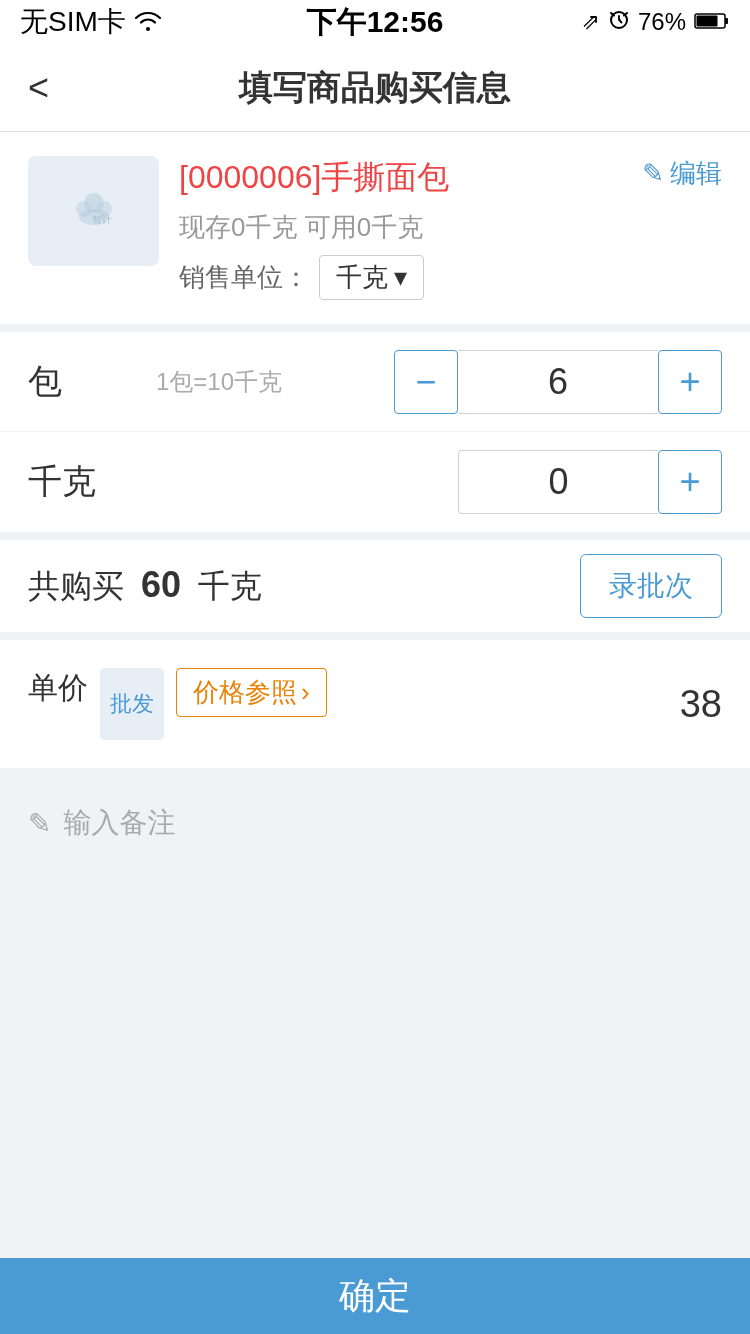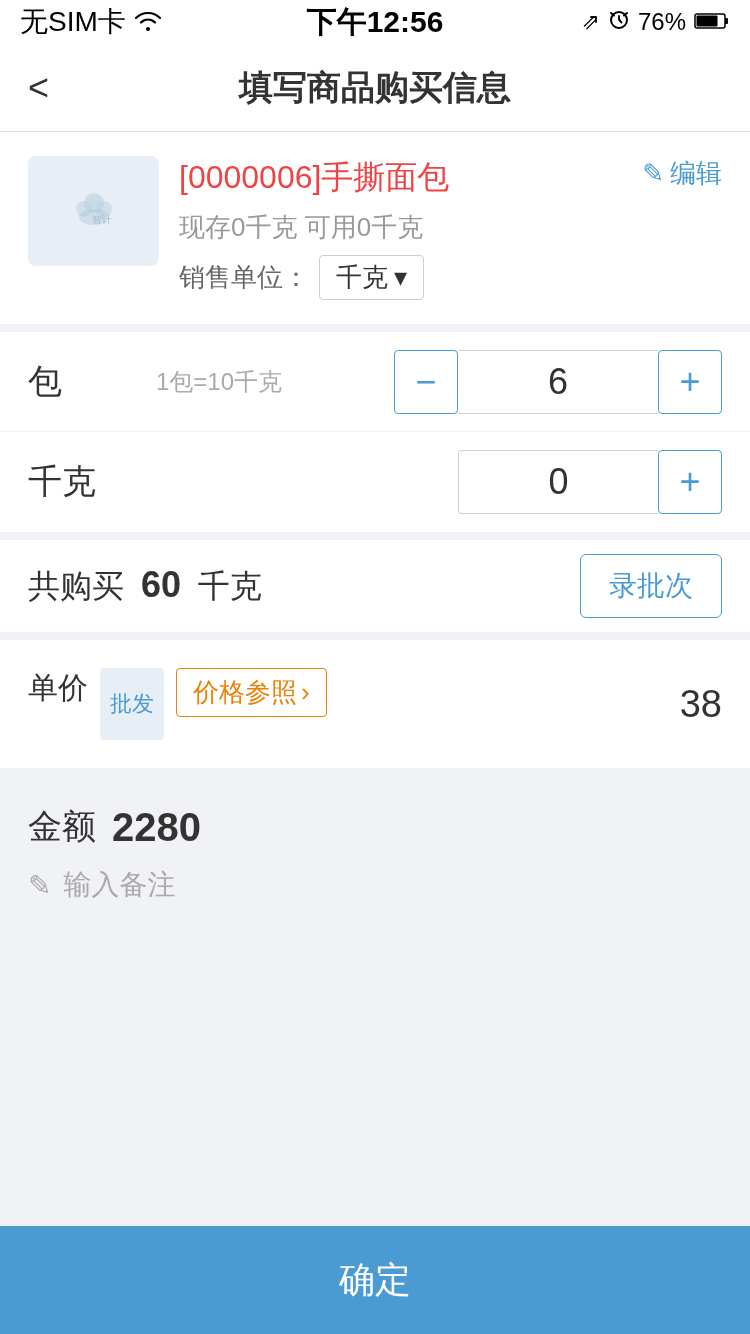--- a/index.html
+++ b/index.html
@@ -304,21 +304,21 @@
       flex: 1;
       min-height: 300px;
     }
 
     
     .confirm-btn {
       position: fixed;
       bottom: 0;
       left: 0;
       width: 750px;
-      height: 108px;
+      height: 76px;
       background: #4a9ad4;
       color: #fff;
       font-size: 36px;
       font-weight: 500;
       border: none;
       cursor: pointer;
       display: flex;
       align-items: center;
       justify-content: center;
     }
@@ -431,24 +431,20 @@
         <span>价格参照</span>
         <span>›</span>
       </div>
     </div>
     <span class="price-value">38</span>
   </div>
 </div>
 
 <div style="background:#f0f2f5; padding: 28px 28px 0;">
   <div style="background:#f0f2f5;">
-    <div class="amount-row">
-      <span class="amount-label">金额</span>
-      <span class="amount-value">2280</span>
-    </div>
     <div class="remark-row">
       <span class="pencil-icon">✎</span>
       <span class="remark-text">输入备注</span>
     </div>
   </div>
 </div>
 
 <div class="bottom-area" style="height: 400px; background:#f0f2f5;"></div>
 
 <button class="confirm-btn">确定</button>

